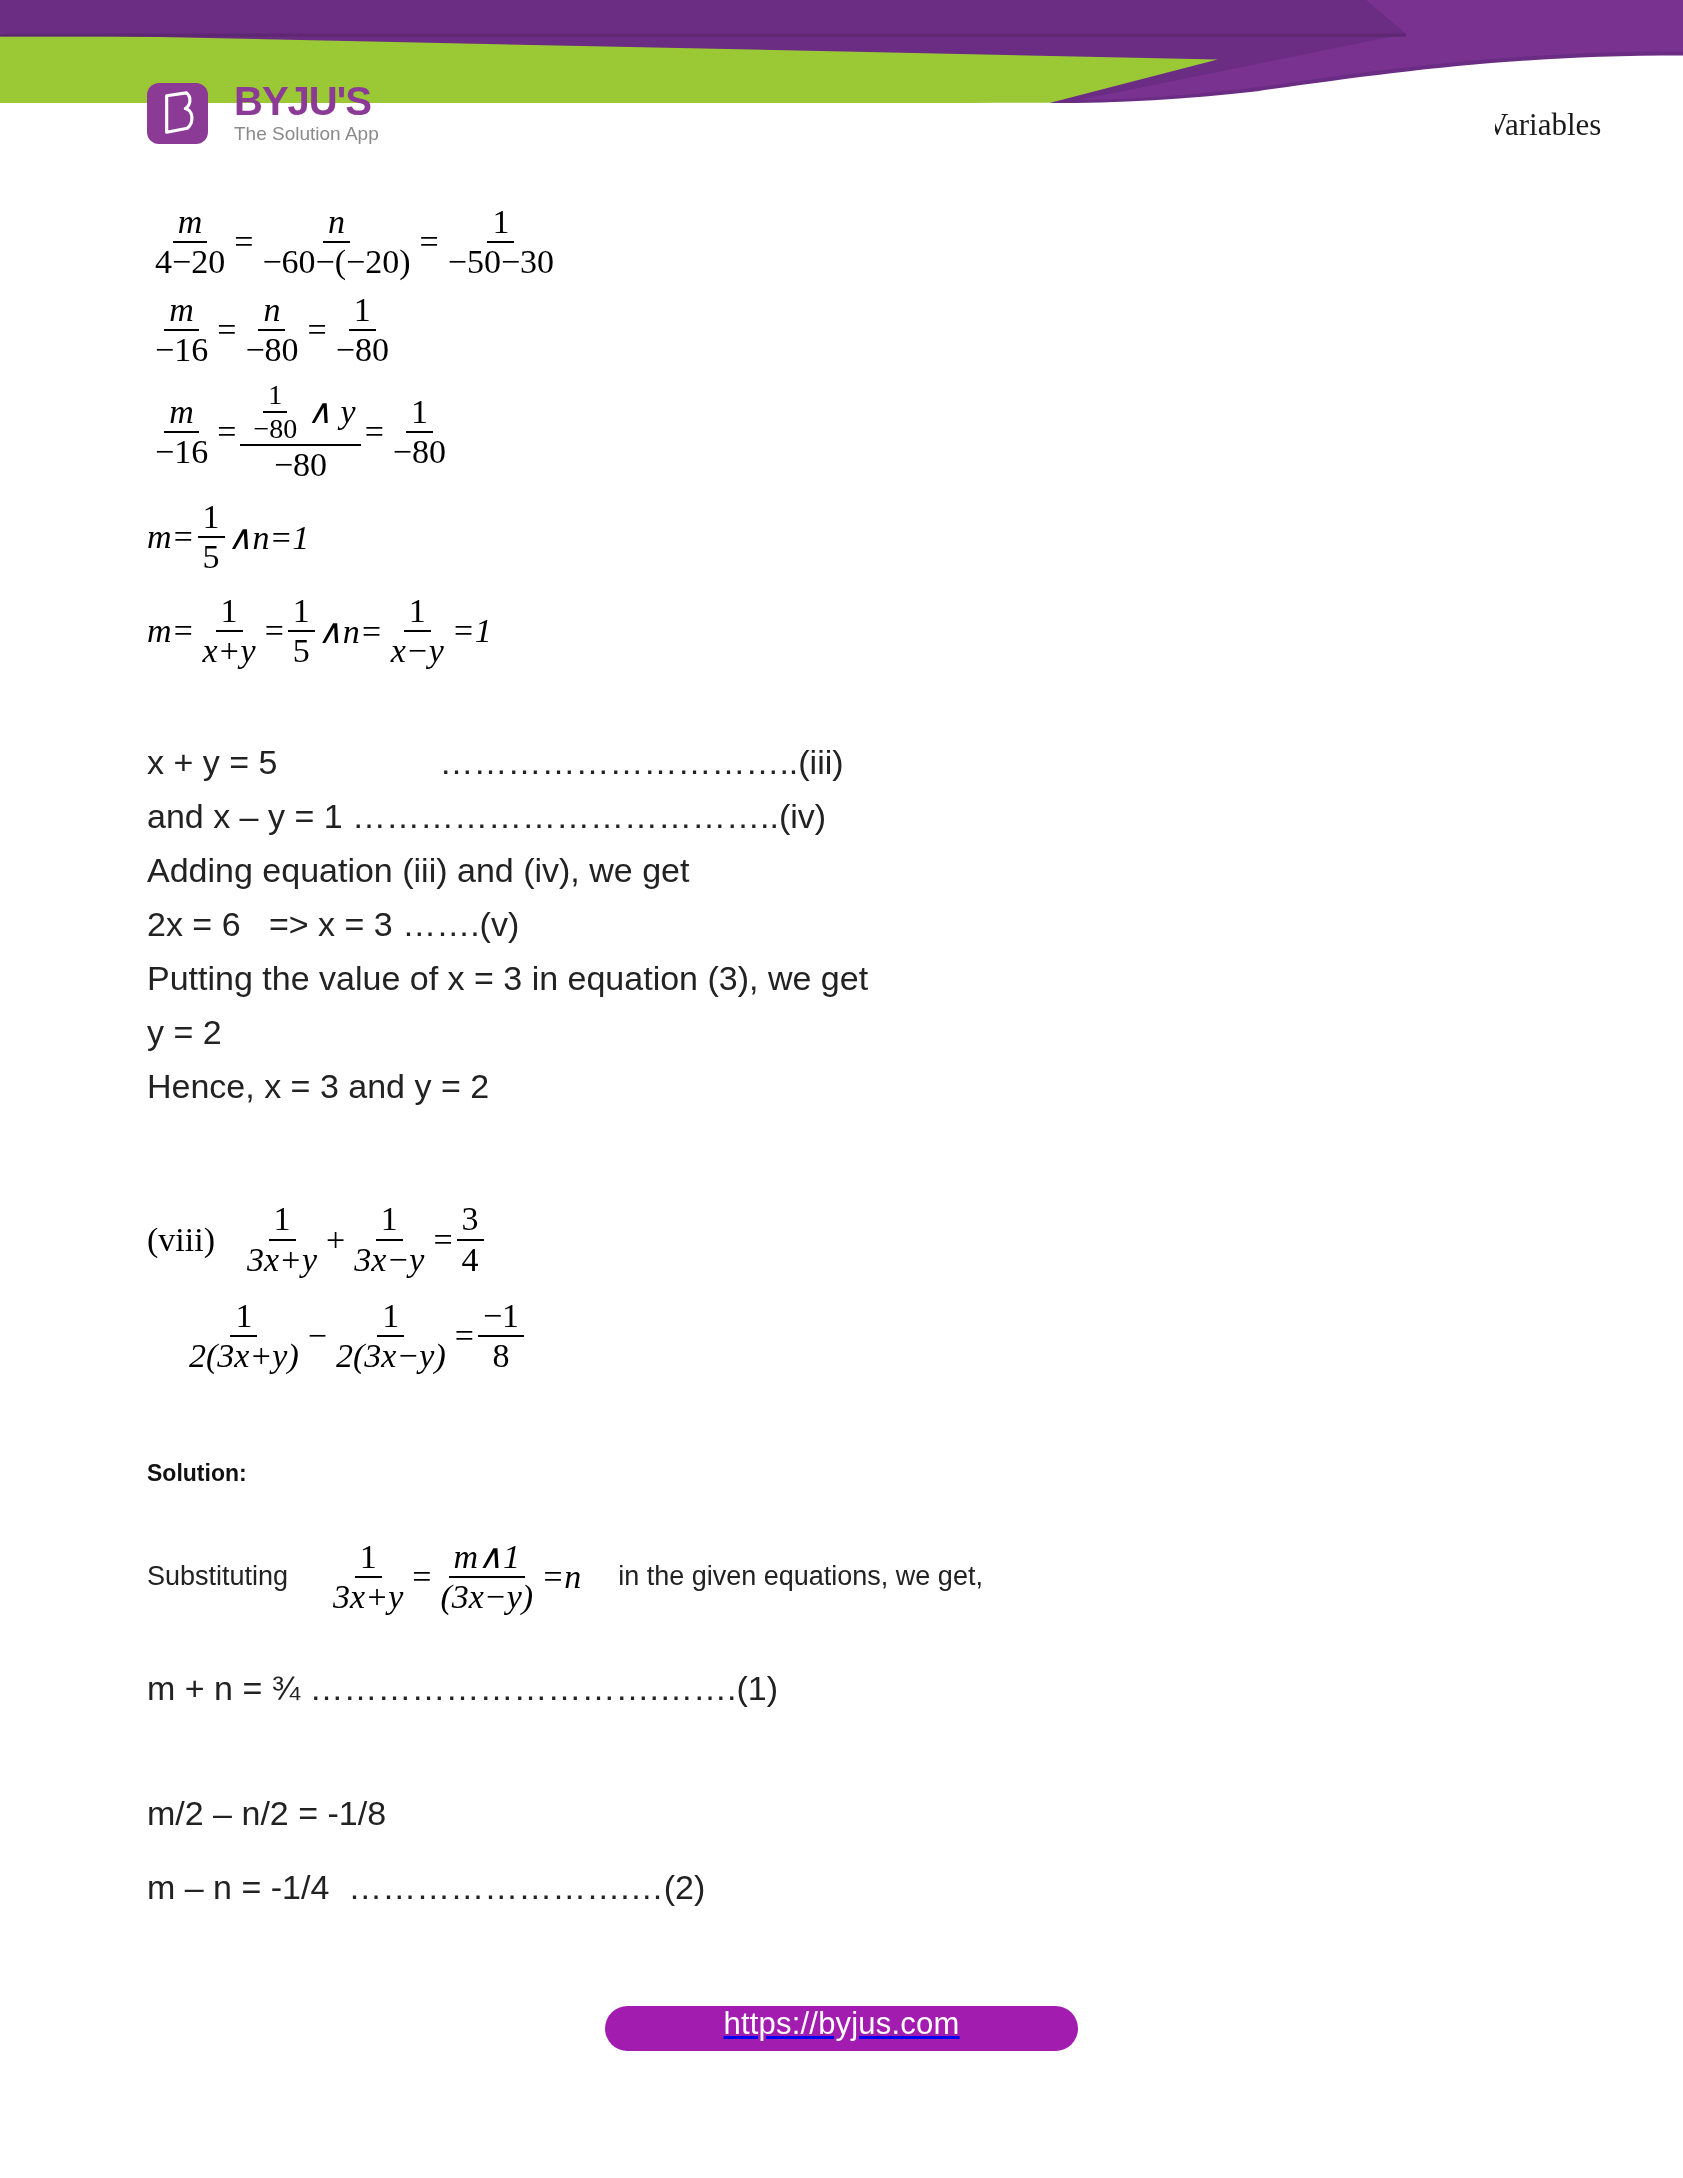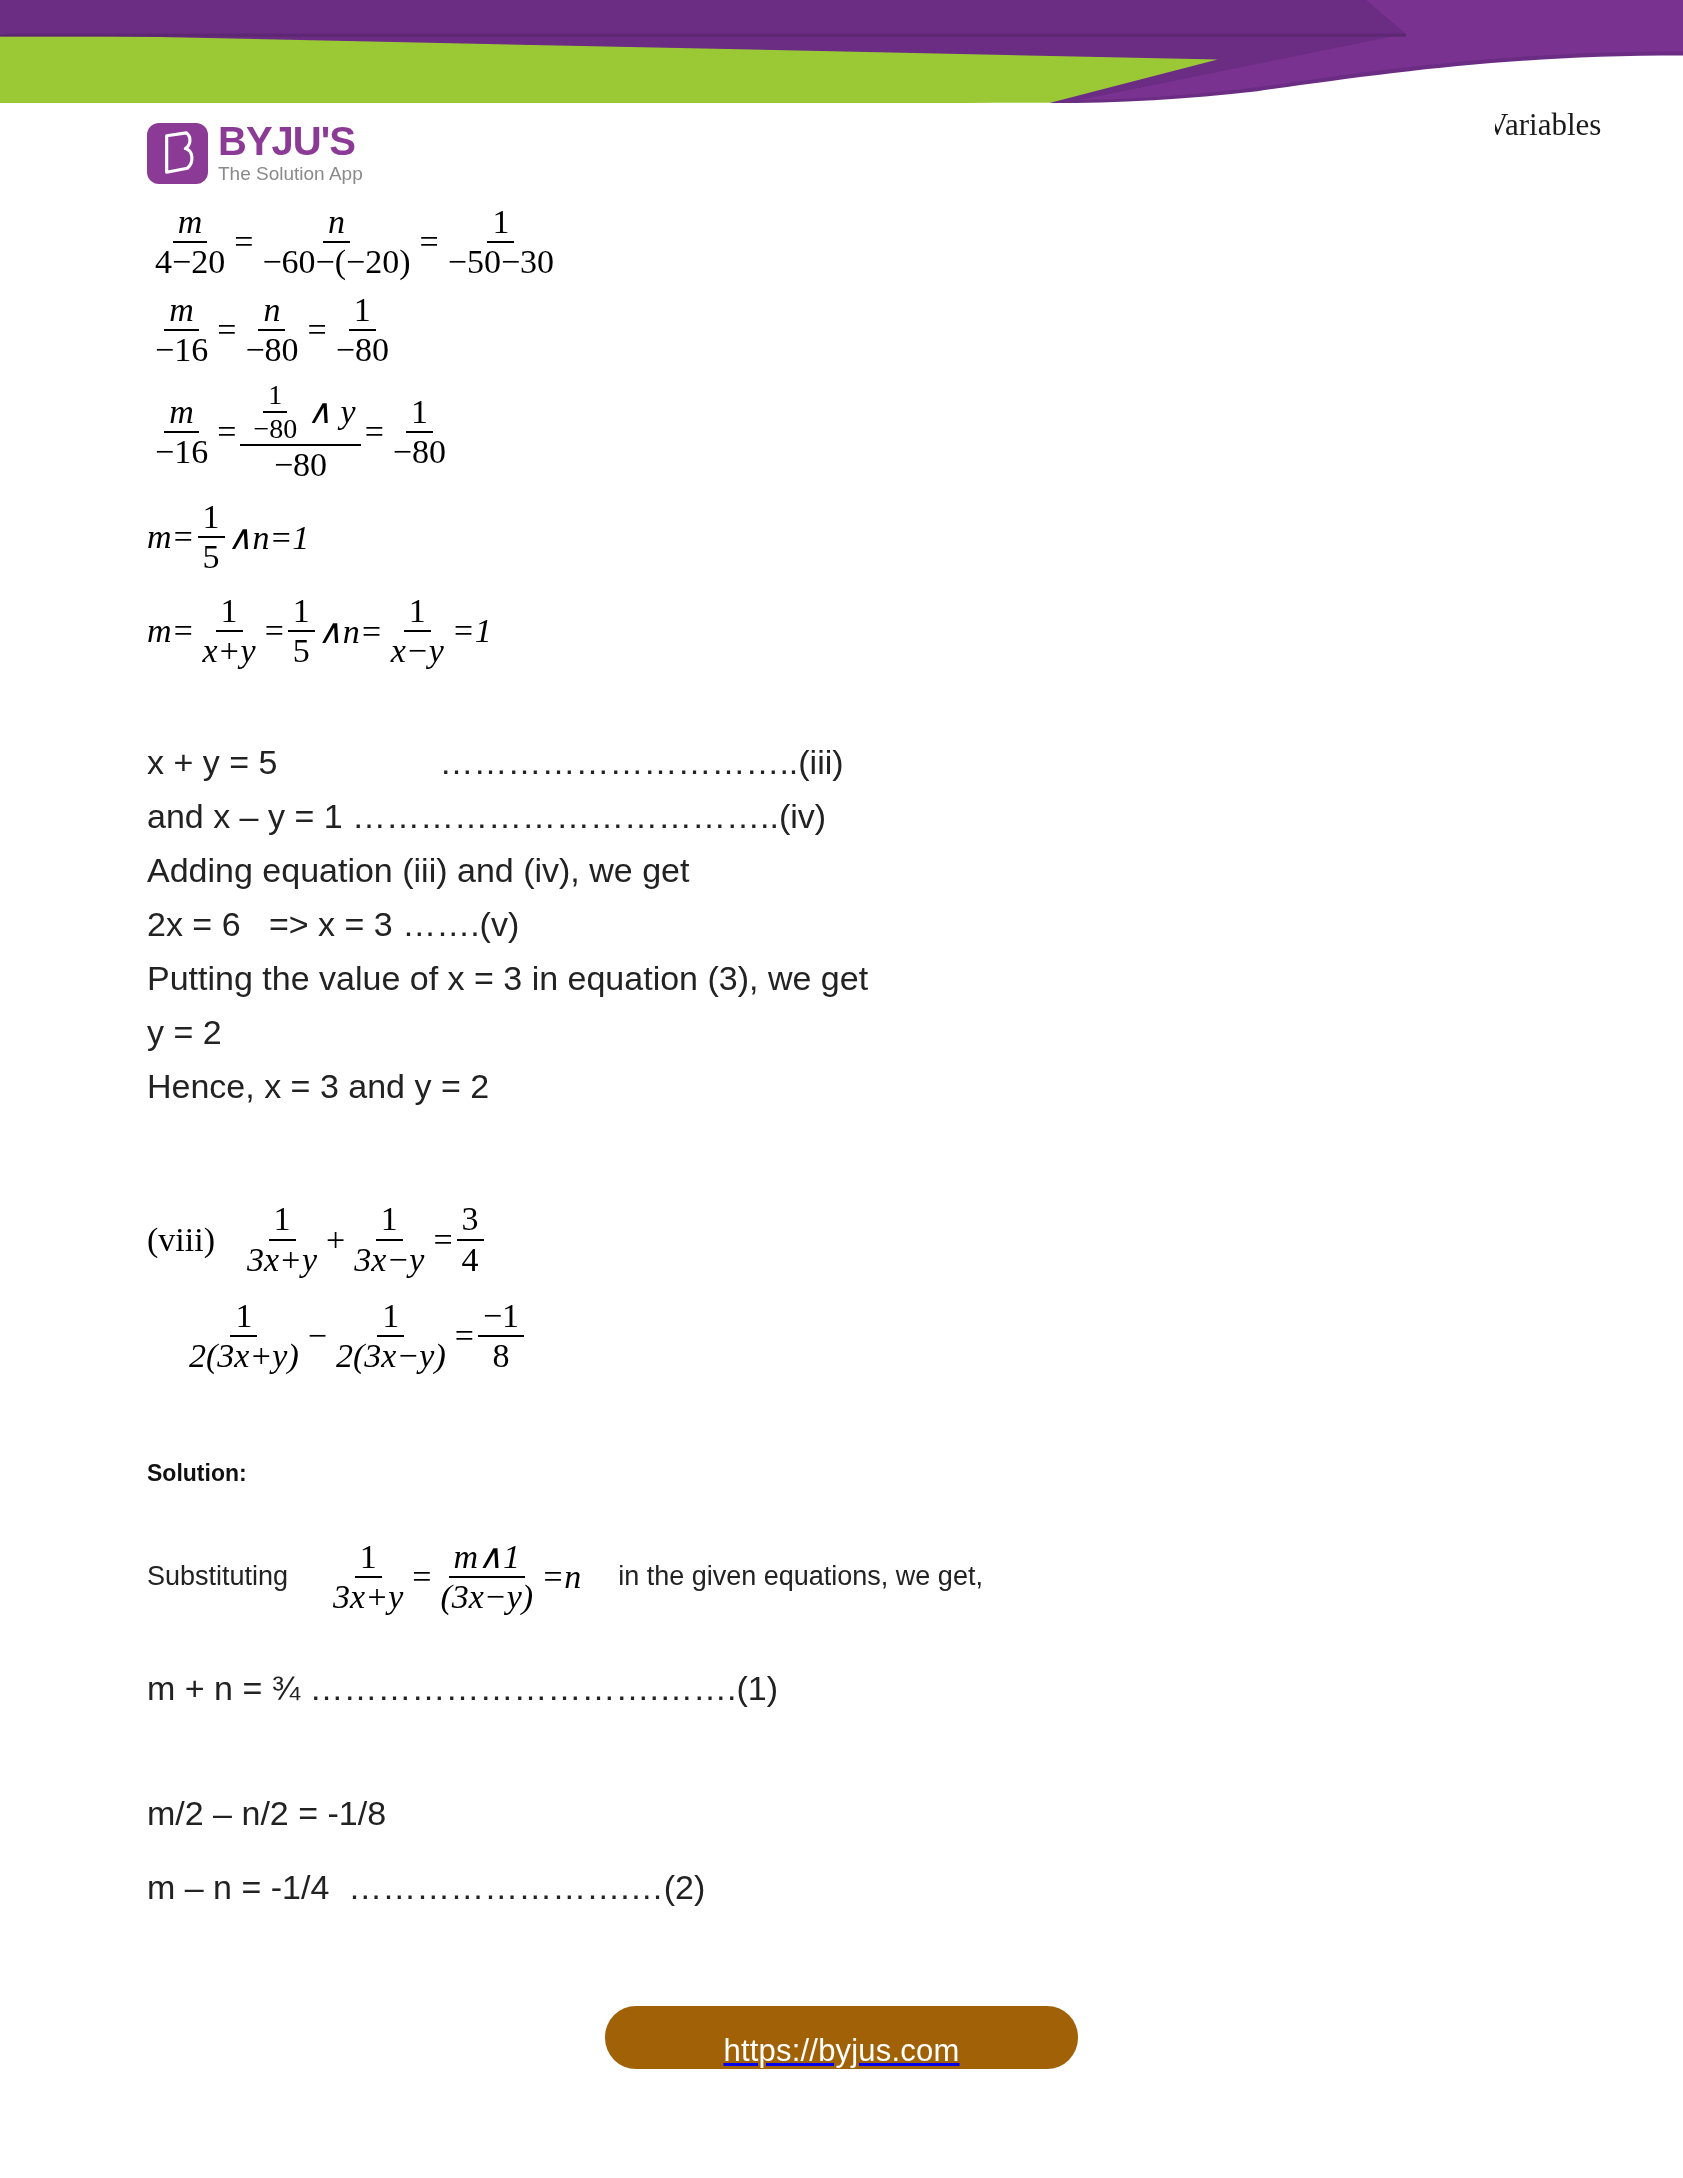--- a/index.html
+++ b/index.html
@@ -26,22 +26,21 @@
   }
   .header-bands svg { display: block; }
 
   
   .logo-wrap {
     position: absolute;
     top: 81px;
     left: 147px;
     display: flex;
     align-items: center;
-    gap: 10px;
-    margin-top: 40px;
+    gap: 26px;
   }
   .logo-mark {
     width: 61px; height: 61px;
     background: #8B3A96;
     border-radius: 12px;
     position: relative;
     flex: 0 0 auto;
   }
   .logo-mark svg { position: absolute; top: 0; left: 0; }
   .logo-text { display: flex; flex-direction: column; justify-content: center; }
@@ -149,25 +148,25 @@
     color: #222;
     white-space: pre;
   }
 
   
   .footer-pill {
     position: absolute;
     left: 605px;
     top: 2006px;
     width: 473px;
-    height: 63px;
-    background: #a16207;
+    height: 45px;
+    background: #a21caf;
     border-radius: 31px;
     display: flex;
-    align-items: flex-end;
+    align-items: flex-start;
     justify-content: center;
   }
   .footer-pill .url {
     font-family: "Liberation Sans", sans-serif;
     font-size: 31px;
     color: #ffffff;
     letter-spacing: 0.2px;
   }
 </style>
 </head>

